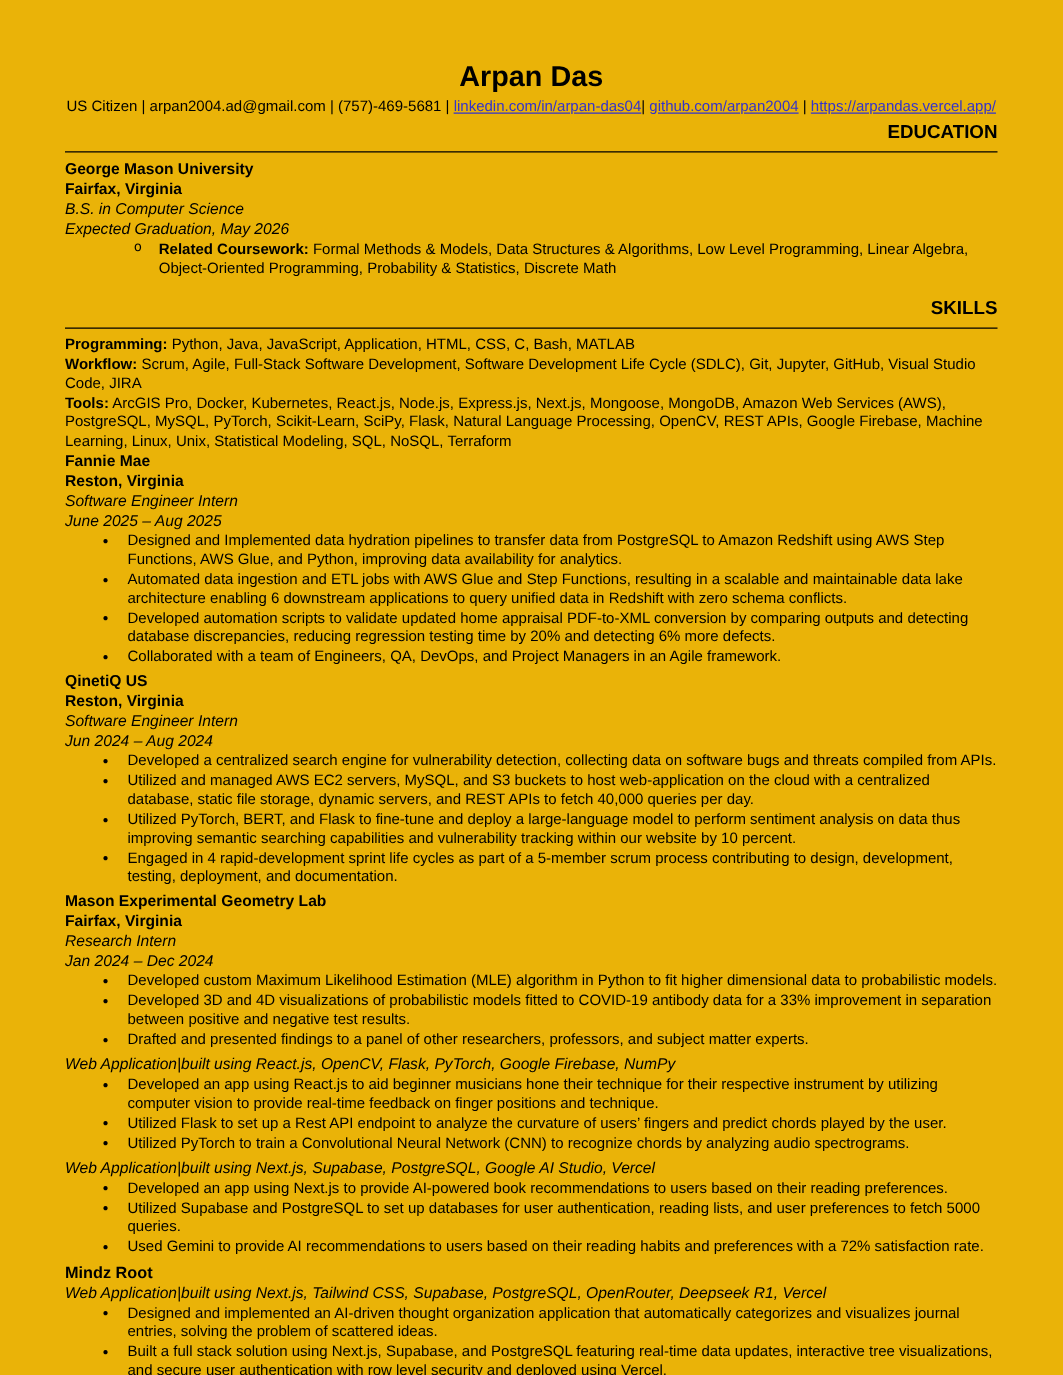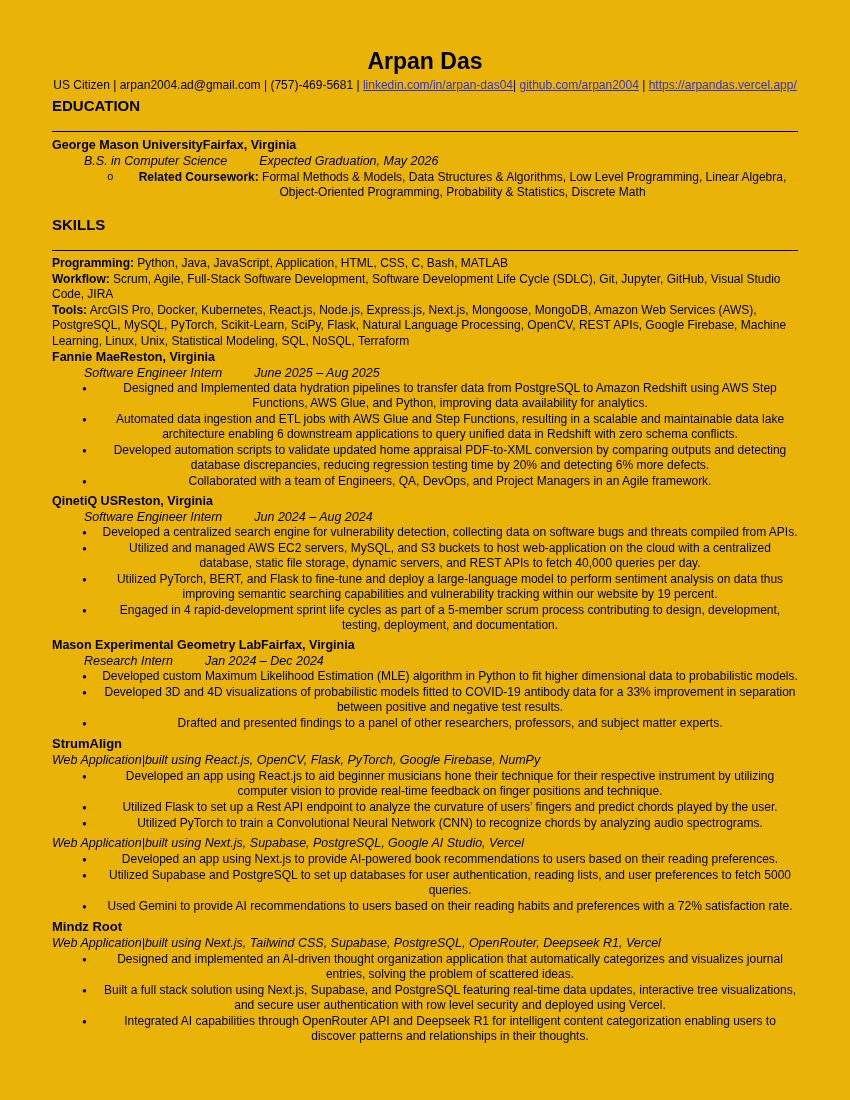--- a/index.html
+++ b/index.html
@@ -13,31 +13,32 @@
   .name {
     text-align: center; font-size: 23px; font-weight: bold;
     margin: 0 0 4px 0; line-height: 26px;
   }
   .contact {
     text-align: center; font-size: 12px; line-height: 15px; white-space: nowrap;
   }
   .link { color: #3333cc; text-decoration: underline; cursor: pointer; }
   .sec-heading {
     font-size: 15px; font-weight: bold; line-height: 18px;
-    margin: 4px 0 5px 0; padding-bottom: 16px;
+    margin: 4px 0 5px 0; padding-bottom: 6px;
     border-bottom: 1.5px solid #000;
+    text-align: right;
   }
   .sec-heading.gap { margin-top: 16px; }
-  .row2 { display: flex; font-size: 12.5px; line-height: 16px; }
+  .row2 { display: flex; justify-content: space-between; font-size: 12.5px; line-height: 16px; flex-direction: column; }
   .bold { font-weight: bold; }
-  .ital { font-style: italic; margin-left: 32px; }
+  .ital { font-style: italic; }
   .para { font-size: 12px; line-height: 15.5px; }
   .bullet { display: flex; font-size: 12px; line-height: 15px; padding-left: 30px; margin-bottom: 1px; }
   .bm { flex: 0 0 20px; width: 20px; font-size: 8px; line-height: 15px; }
-  .bt { flex: 1; text-align: center; }
+  .bt { flex: 1; }
   .course { display: flex; font-size: 12px; line-height: 15px; padding-left: 55px; margin-top: 1px; }
   .om { flex: 0 0 20px; width: 20px; font-family: "Liberation Mono", monospace; font-size: 11px; line-height: 15px; }
   .job { margin-bottom: 4px; }
   .project { margin-bottom: 4px; }
   .proj-name { font-size: 13px; font-weight: bold; line-height: 17px; margin-top: 2px; }
   .proj-sub { font-size: 12.5px; font-style: italic; line-height: 16px; margin-bottom: 1px; }
 </style>
 </head>
 <body>
 
@@ -112,21 +113,21 @@
       <div class="bullet">
           <span class="bm">●</span>
           <div class="bt">Developed a centralized search engine for vulnerability detection, collecting data on software bugs and threats compiled from APIs.</div>
         </div>
       <div class="bullet">
           <span class="bm">●</span>
           <div class="bt">Utilized and managed AWS EC2 servers, MySQL, and S3 buckets to host web-application on the cloud with a centralized database, static file storage, dynamic servers, and REST APIs to fetch 40,000 queries per day.</div>
         </div>
       <div class="bullet">
           <span class="bm">●</span>
-          <div class="bt">Utilized PyTorch, BERT, and Flask to fine-tune and deploy a large-language model to perform sentiment analysis on data thus improving semantic searching capabilities and vulnerability tracking within our website by 19 percent.</div>
+          <div class="bt">Utilized PyTorch, BERT, and Flask to fine-tune and deploy a large-language model to perform sentiment analysis on data thus improving semantic searching capabilities and vulnerability tracking within our website by 10 percent.</div>
         </div>
       <div class="bullet">
           <span class="bm">●</span>
           <div class="bt">Engaged in 4 rapid-development sprint life cycles as part of a 5-member scrum process contributing to design, development, testing, deployment, and documentation.</div>
         </div>
     </div>
 
     <div class="job">
       <div class="row2">
         <span class="bold">Mason Experimental Geometry Lab</span>
@@ -147,21 +148,20 @@
       <div class="bullet">
           <span class="bm">●</span>
           <div class="bt">Drafted and presented findings to a panel of other researchers, professors, and subject matter experts.</div>
         </div>
     </div>
   </section>
 
   <section>
 
     <div class="project">
-      <div class="proj-name">StrumAlign</div>
       <div class="proj-sub">Web Application|built using React.js, OpenCV, Flask, PyTorch, Google Firebase, NumPy</div>
       <div class="bullet">
           <span class="bm">●</span>
           <div class="bt">Developed an app using React.js to aid beginner musicians hone their technique for their respective instrument by utilizing computer vision to provide real-time feedback on finger positions and technique.</div>
         </div>
       <div class="bullet">
           <span class="bm">●</span>
           <div class="bt">Utilized Flask to set up a Rest API endpoint to analyze the curvature of users’ fingers and predict chords played by the user.</div>
         </div>
       <div class="bullet">

